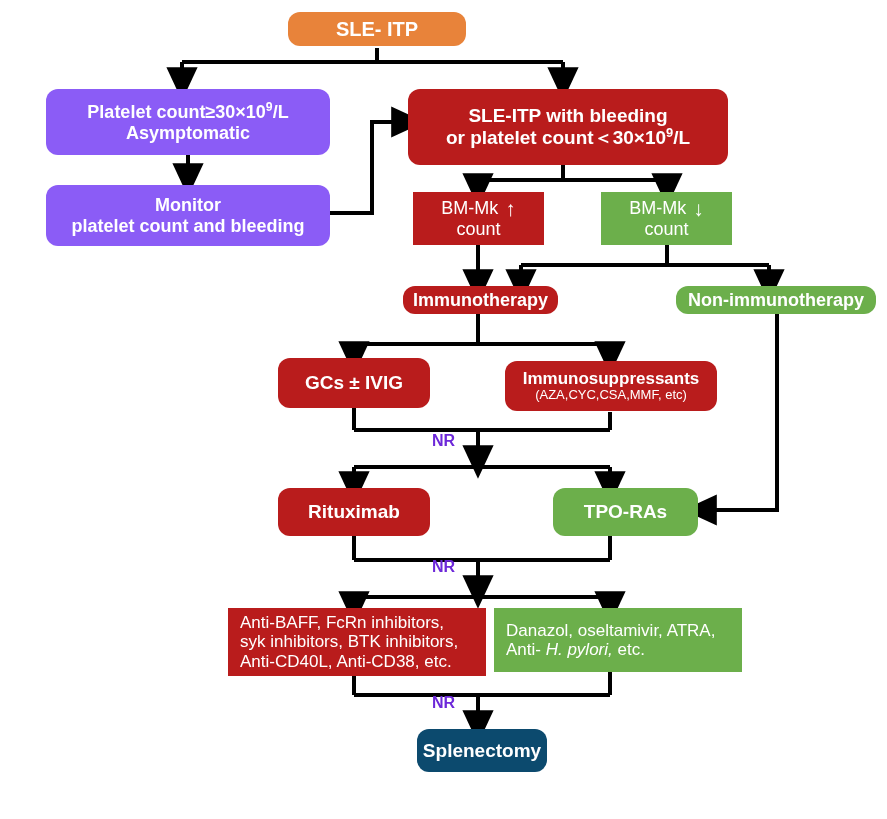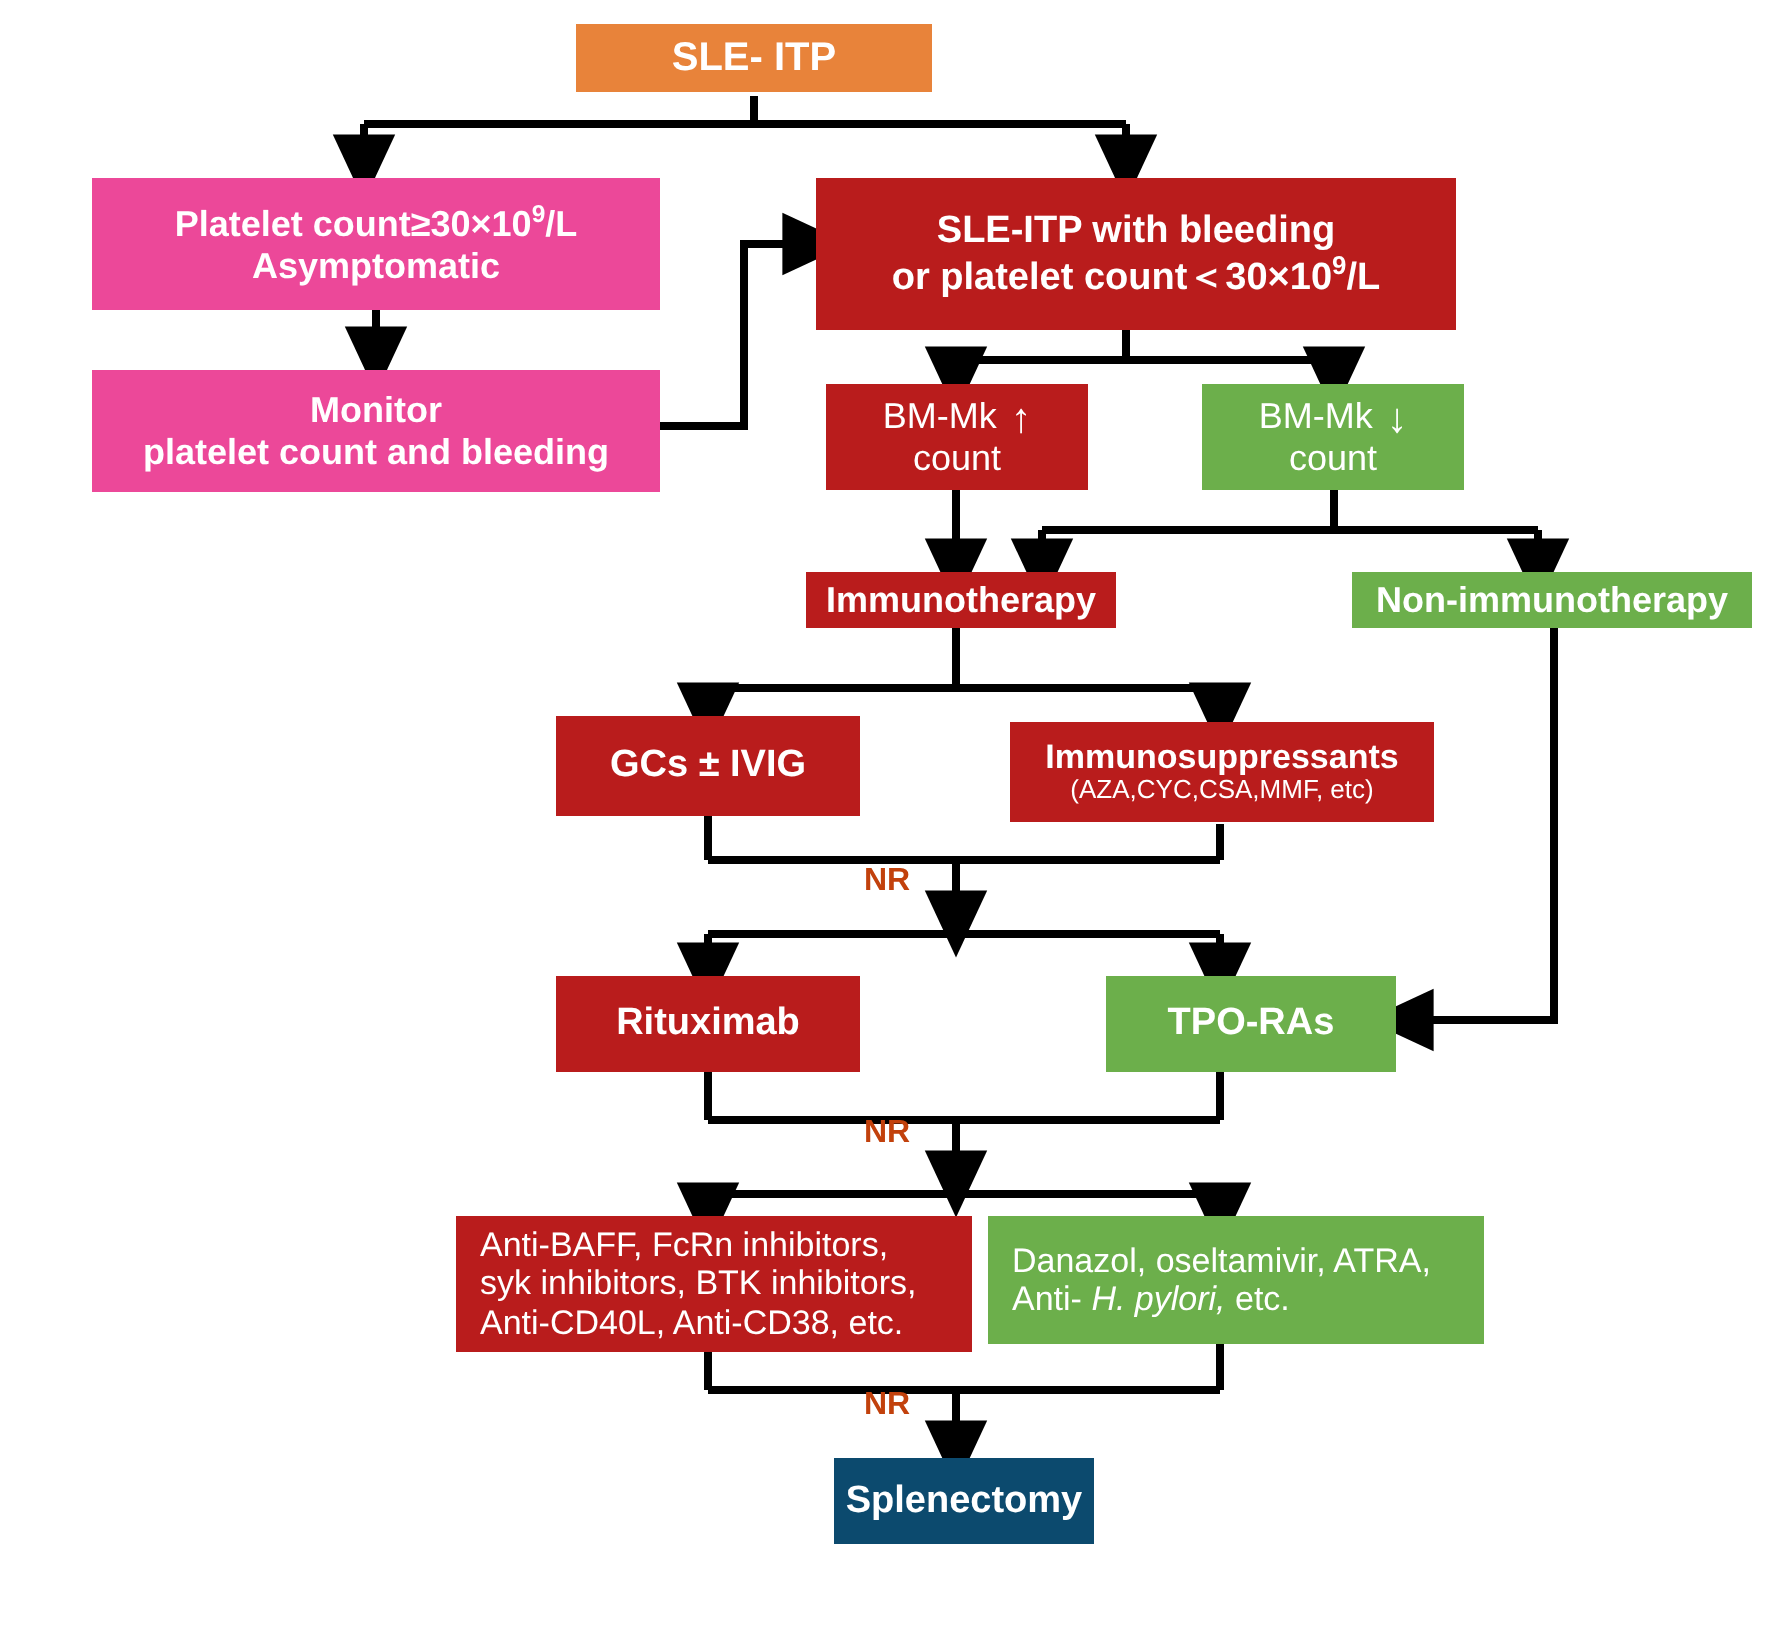--- a/index.html
+++ b/index.html
@@ -5,26 +5,26 @@
   html,body{margin:0;padding:0;background:#ffffff;}
   body{width:887px;height:819px;font-family:"Liberation Sans",sans-serif;}
   #stage{position:relative;width:887px;height:819px;overflow:hidden;background:#fff;}
   svg#wires{position:absolute;left:0;top:0;width:887px;height:819px;}
   .node{position:absolute;box-sizing:border-box;display:flex;flex-direction:column;
         align-items:center;justify-content:center;text-align:center;color:#ffffff;
         line-height:1.12;}
   .b-orange{background:#E8833A;}
   .b-red{background:#b91c1c;}
   .b-green{background:#6CAF4B;}
-  .b-blue{background:#ec4899;}
+  .b-blue{background:#8b5cf6;}
   .b-gold{background:#0c4a6e;}
-  .bold{font-weight:bold;}
+  .bold{font-weight:bold;border-radius:12px;}
   .reg{font-weight:normal;}
   .sub{font-size:13px;font-weight:normal;line-height:1.1;}
-  .lbl-nr{position:absolute;color:#c2410c;font-weight:bold;font-size:16px;}
+  .lbl-nr{position:absolute;color:#6d28d9;font-weight:bold;font-size:16px;}
   .left-txt{text-align:left;align-items:flex-start;padding-left:12px;}
   .sup{font-size:0.68em;vertical-align:super;}
   .arrowglyph{display:inline-block;margin-left:7px;font-size:1.15em;line-height:0.8;transform:translateY(2px);}
   em{font-style:italic;}
 </style>
 </head>
 <body>
 
 <div id="stage">
 

